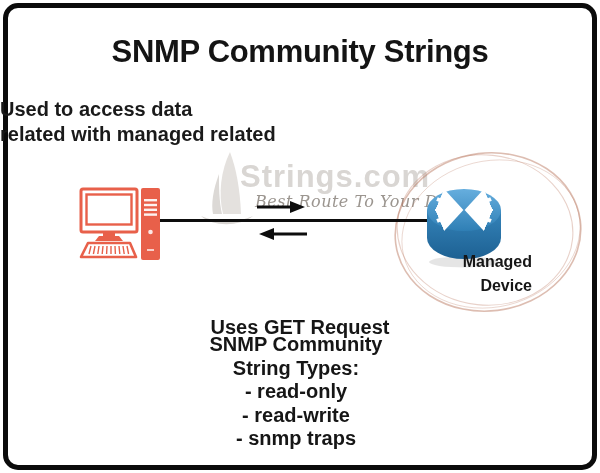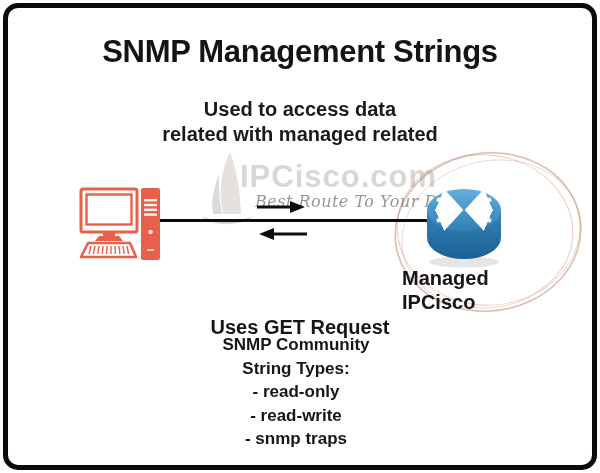--- a/index.html
+++ b/index.html
@@ -9,21 +9,21 @@
   }
   .frame{
     position:absolute;left:3px;top:3px;right:3px;bottom:3px;
     border:5px solid #0b0b0b;border-radius:15px;background:#ffffff;
   }
   .title{
     position:absolute;left:0;right:0;top:34px;text-align:center;
     font-size:31px;font-weight:bold;letter-spacing:-0.3px;color:#141414;z-index:4;
   }
   .subtitle{
-    position:absolute;left:0;right:0;top:97px;text-align:center;
+    position:absolute;left:0;right:0;top:97px;
     font-size:20px;font-weight:bold;line-height:25px;color:#1a1a1a;z-index:4;
   }
   
   .wm-brand{
     position:absolute;left:240px;top:159px;font-size:31px;font-weight:bold;
     color:#d9d6d3;letter-spacing:1px;z-index:1;
   }
   .wm-tagline{
     position:absolute;left:255px;top:192px;font-size:16px;font-style:italic;
     font-family:"DejaVu Serif",serif;color:#9b958f;z-index:1;letter-spacing:0.5px;
@@ -38,49 +38,49 @@
   .router-icon{position:absolute;left:424px;top:182px;z-index:3;}
   .nms-label{
     position:absolute;left:30px;top:256px;width:175px;text-align:center;
     font-size:20px;font-weight:bold;line-height:26px;z-index:4;color:#161616;
   }
   .conn-label{
     position:absolute;left:190px;top:268px;width:220px;text-align:center;
     font-size:20px;font-weight:bold;z-index:4;color:#161616;margin-top:48px;
   }
   .managed-label{
-    position:absolute;left:402px;top:266px;width:130px;text-align:left;
-    font-size:20px;font-weight:bold;line-height:24px;z-index:4;color:#161616;
+    position:absolute;left:402px;top:250px;width:130px;text-align:right;
+    font-size:16px;font-weight:bold;line-height:24px;z-index:4;color:#161616;
   }
   .notes{
     position:absolute;left:0;right:8px;top:333px;text-align:center;
-    font-size:17px;font-weight:bold;line-height:23.5px;z-index:4;color:#161616;
+    font-size:20px;font-weight:bold;line-height:23.5px;z-index:4;color:#161616;
   }
 </style>
 </head>
 <body>
 
 <div class="canvas">
 
   <div class="frame"></div>
 
-  <div class="title">SNMP Management Strings</div>
+  <div class="title">SNMP Community Strings</div>
 
   <div class="subtitle">
     <div>Used to access data</div>
     <div>related with managed related</div>
   </div>
 
   <svg class="wm-sail" width="62" height="78" viewBox="0 0 62 78">
     <path d="M34 2 C25 20 22 44 27 64 L45 64 C44 38 40 18 34 2 Z" fill="#e4e1de"></path>
     <path d="M23 24 C17 40 15 54 17 64 L26 64 C23 50 23 37 23 24 Z" fill="#dcd9d6"></path>
     <path d="M5 66 C20 73 42 73 57 66 C43 77 17 77 5 66 Z" fill="#d8d5d2"></path>
   </svg>
 
-  <div class="wm-brand">IPCisco.com</div>
+  <div class="wm-brand">Strings.com</div>
   <div class="wm-tagline">Best Route To Your Dreams</div>
 
   <svg class="wm-sketch" width="200" height="168" viewBox="0 0 200 168">
     <g fill="none" stroke="#bc7b64">
       <ellipse cx="100" cy="86" rx="93" ry="79" stroke-width="1.6" opacity="0.5" transform="rotate(-7 100 86)"></ellipse>
       <ellipse cx="97" cy="84" rx="88" ry="75" stroke-width="1.1" opacity="0.35" transform="rotate(6 97 84)"></ellipse>
       <ellipse cx="103" cy="88" rx="90" ry="73" stroke-width="0.9" opacity="0.3" transform="rotate(-14 103 88)"></ellipse>
     </g>
   </svg>
 
@@ -139,21 +139,21 @@
       <line x1="13" y1="39" x2="32" y2="31"></line>
       <line x1="67" y1="39" x2="48" y2="31"></line>
     </g>
   </svg>
 
 
   <div class="conn-label">Uses GET Request</div>
 
   <div class="managed-label">
     <div>Managed</div>
-    <div>IPCisco</div>
+    <div>Device</div>
   </div>
 
   <div class="notes">
     <div>SNMP Community</div>
     <div>String Types:</div>
     <div>- read-only</div>
     <div>- read-write</div>
     <div>- snmp traps</div>
   </div>
 

